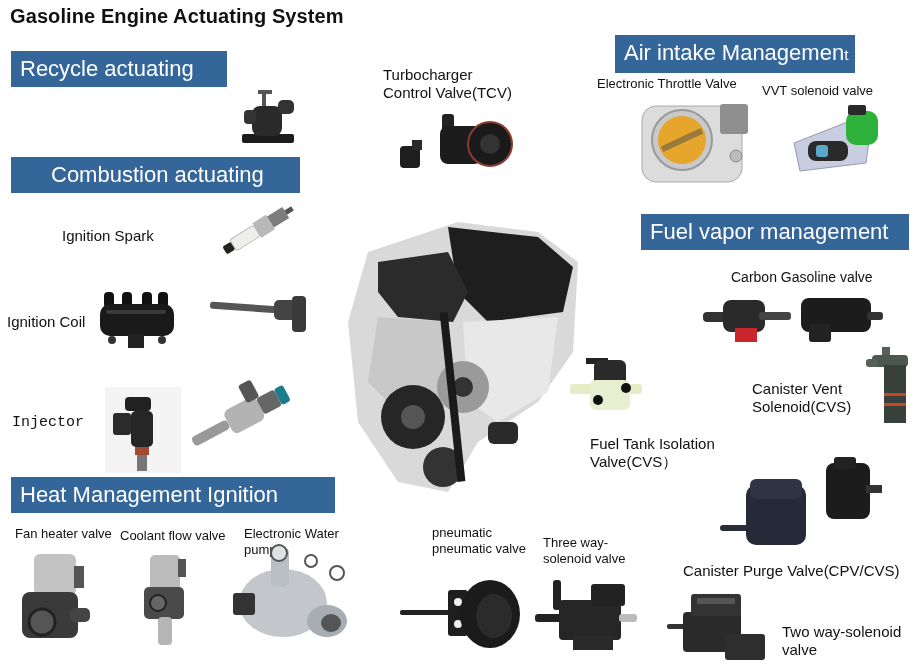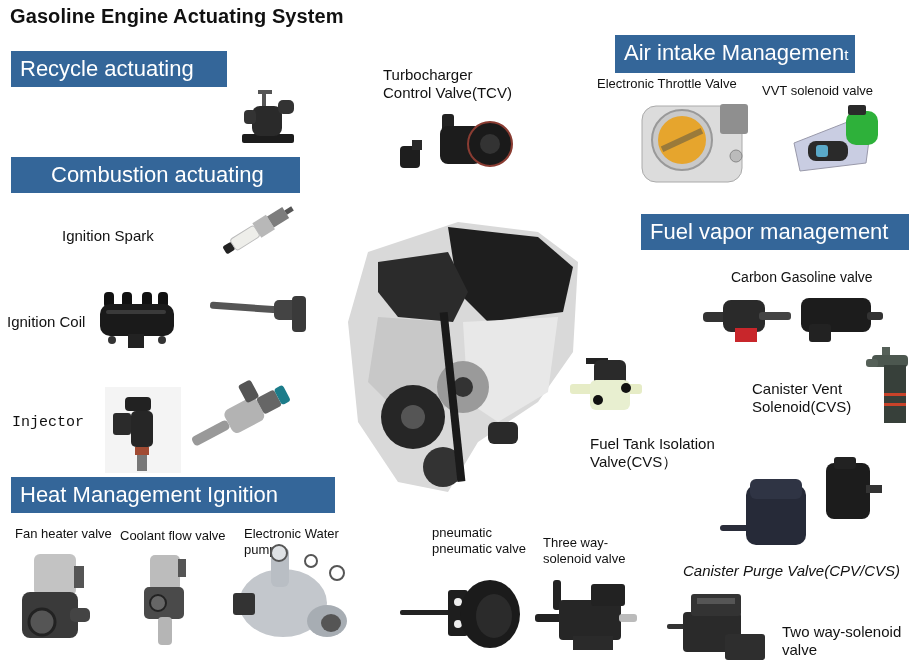--- a/index.html
+++ b/index.html
@@ -193,21 +193,21 @@
 <div class="part" style="left:716px;top:455px;">
   <svg width="190" height="96" viewBox="0 0 190 96">
     <rect x="4" y="70" width="32" height="6" rx="3" fill="#2a2d3a"></rect>
     <rect x="30" y="30" width="60" height="60" rx="10" fill="#262a38"></rect>
     <rect x="34" y="24" width="52" height="20" rx="6" fill="#2f3444"></rect>
     <rect x="110" y="8" width="44" height="56" rx="8" fill="#1c1c1c"></rect>
     <rect x="118" y="2" width="22" height="12" rx="3" fill="#222"></rect>
     <rect x="150" y="30" width="16" height="8" fill="#333"></rect>
   </svg>
 </div>
-<div class="lbl" style="left:683px;top:562px;font-style:italic;">Canister Purge Valve(CPV/CVS)</div>
+<div class="lbl" style="left:683px;top:562px;">Canister Purge Valve(CPV/CVS)</div>
 <div class="part" style="left:665px;top:590px;">
   <svg width="112" height="76" viewBox="0 0 112 76">
     <rect x="2" y="34" width="18" height="5" rx="2" fill="#333"></rect>
     <rect x="18" y="22" width="58" height="40" rx="4" fill="#2a2a2a"></rect>
     <rect x="26" y="4" width="50" height="22" rx="3" fill="#333"></rect>
     <rect x="32" y="8" width="38" height="6" fill="#555"></rect>
     <rect x="60" y="44" width="40" height="26" rx="3" fill="#2e2e2e"></rect>
   </svg>
 </div>
 <div class="lbl" style="left:782px;top:623px;">

